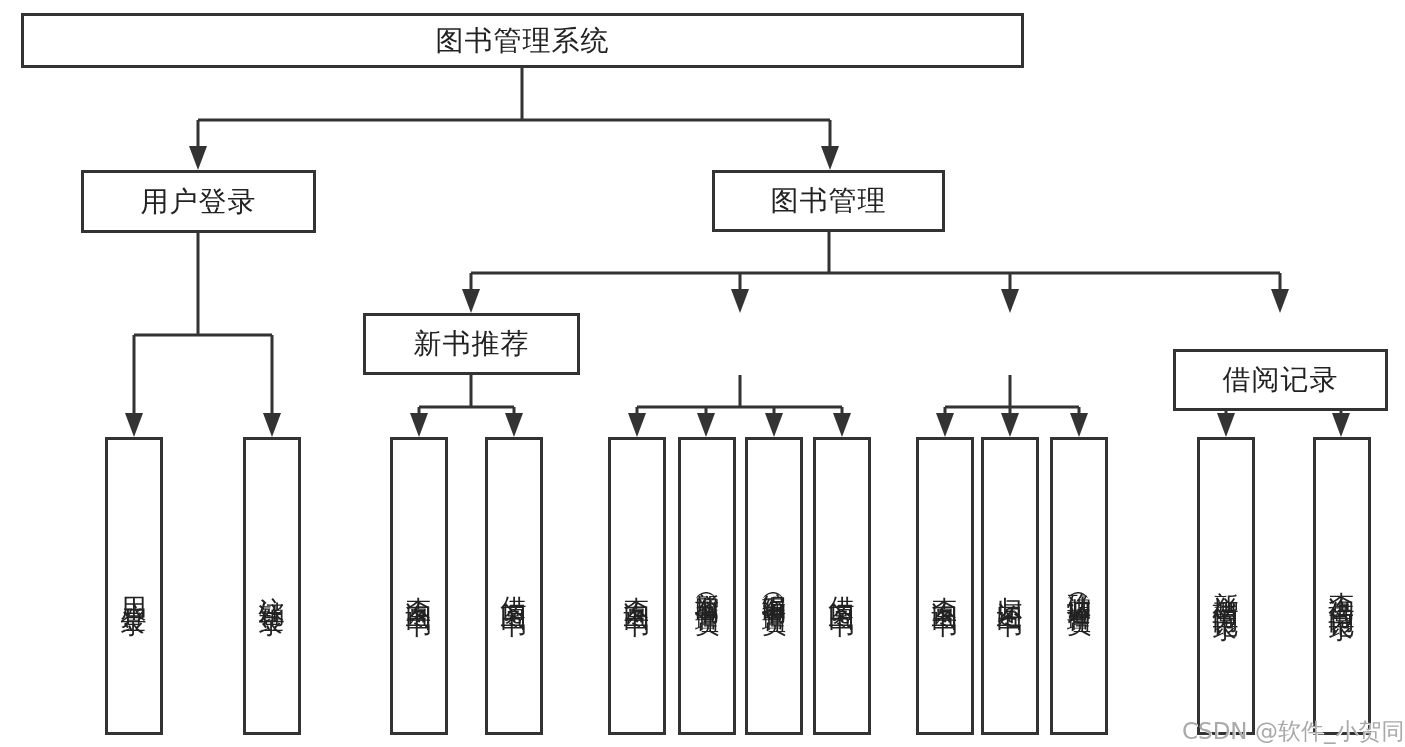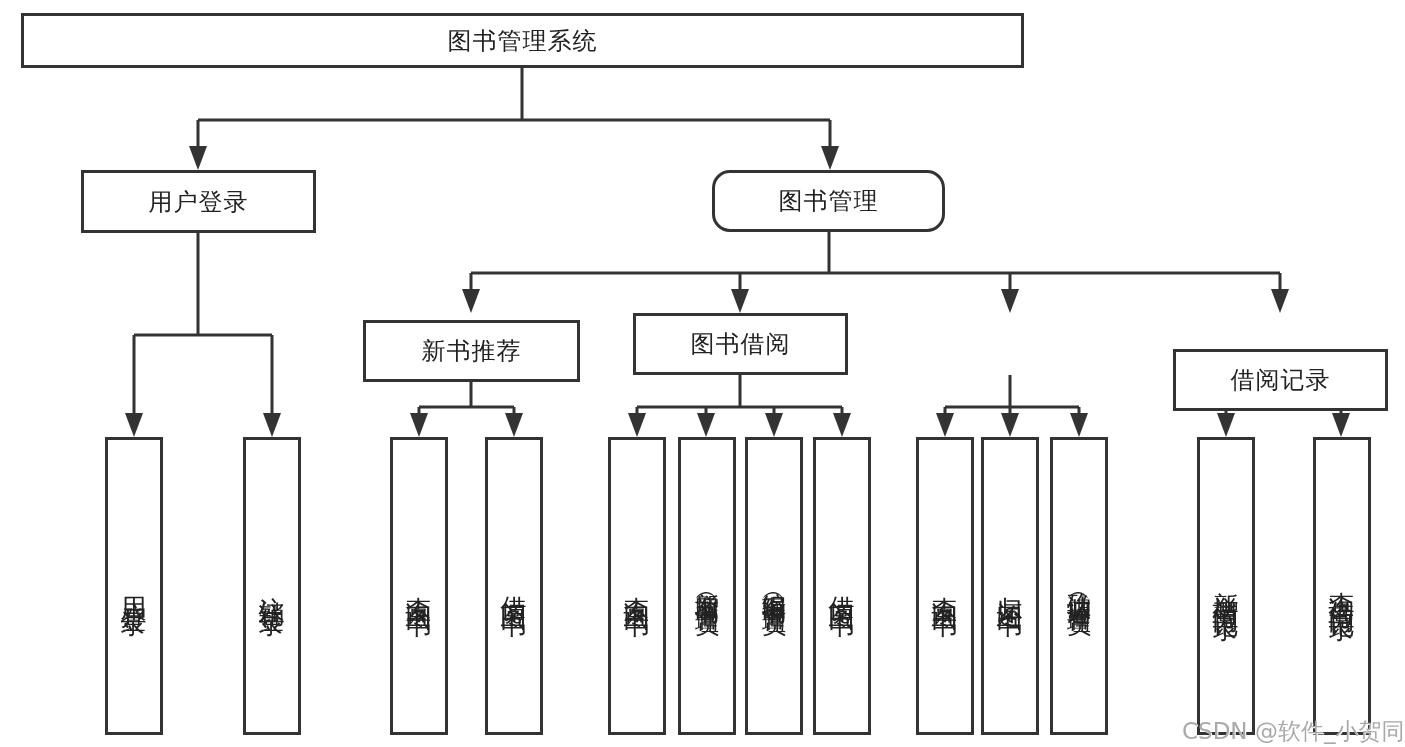--- a/index.html
+++ b/index.html
@@ -27,21 +27,21 @@
     position: absolute;
     box-sizing: border-box;
     border: 3px solid #333333;
     background: #ffffff;
     display: flex;
     align-items: center;
     justify-content: center;
     color: #222222;
   }
   .hnode {
-    font-size: 24px;
+    font-size: 28px;
     letter-spacing: 1px;
     white-space: nowrap;
   }
   .leaf {
     top: 437px;
     width: 58px;
     height: 298px;
   }
   .vtext {
     writing-mode: vertical-rl;
@@ -117,29 +117,26 @@
     </g>
   </svg>
 
   <div class="node hnode" style="left:21px; top:13px; width:1003px; height:55px;">
     <span>图书管理系统</span>
   </div>
 
   <div class="node hnode" style="left:81px; top:170px; width:235px; height:63px;">
     <span>用户登录</span>
   </div>
-  <div class="node hnode" style="left:712px; top:170px; width:233px; height:62px;border-radius:18px;">
+  <div class="node hnode" style="left:712px; top:170px; width:233px; height:62px;">
     <span>图书管理</span>
   </div>
 
-  <div class="node hnode" style="left:363px; top:313px; width:217px; height:62px;margin-top:7px;">
+  <div class="node hnode" style="left:363px; top:313px; width:217px; height:62px;">
     <span>新书推荐</span>
-  </div>
-  <div class="node hnode" style="left:633px; top:313px; width:215px; height:62px;">
-    <span>图书借阅</span>
   </div>
   <div class="node hnode" style="left:1173px; top:313px; width:215px; height:62px;margin-top:36px;">
     <span>借阅记录</span>
   </div>
 
   <div class="node leaf" style="left:105px;">
     <span class="vtext">用户登录</span>
   </div>
   <div class="node leaf" style="left:243px;">
     <span class="vtext">注销登录</span>

